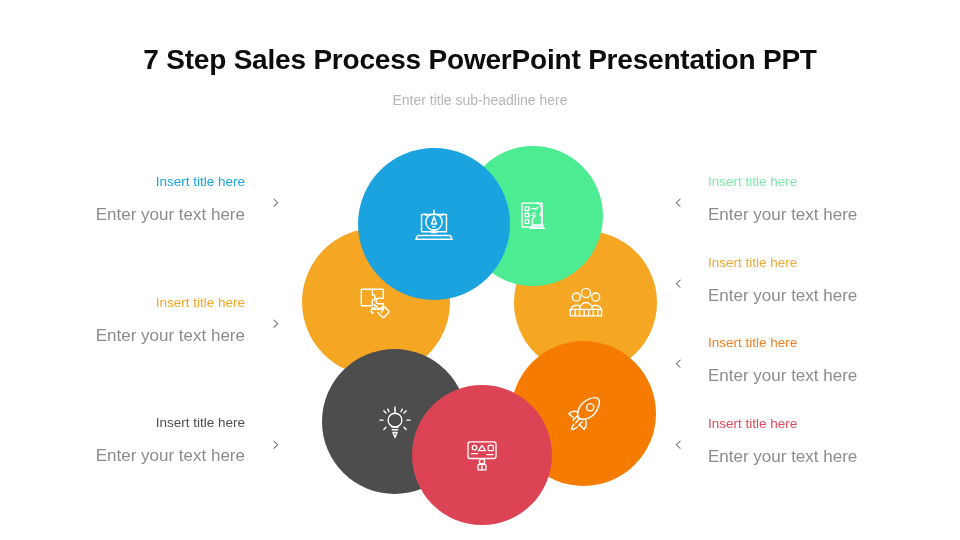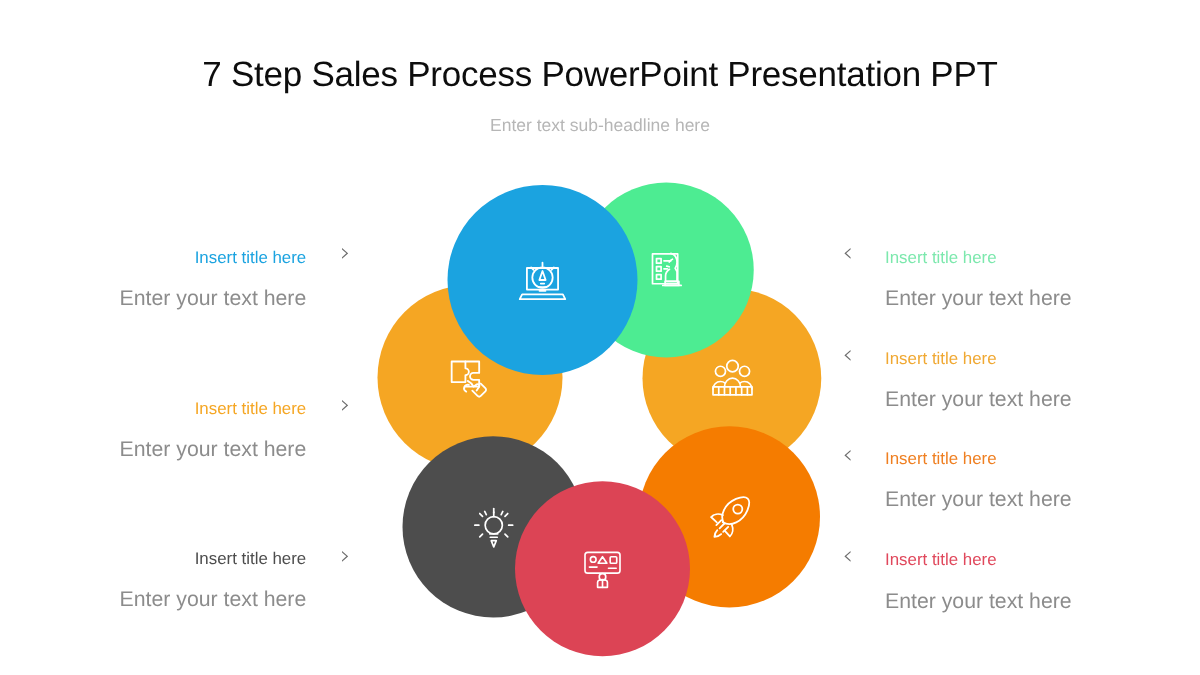--- a/index.html
+++ b/index.html
@@ -19,21 +19,21 @@
   }
 
   
   .headline {
     position: absolute;
     left: 0;
     top: 44px;
     width: 960px;
     text-align: center;
     font-size: 28px;
-    font-weight: normal;
+    font-weight: bold;
     color: #0d0d0d;
     letter-spacing: -0.2px;
     white-space: nowrap;
   }
   .subheadline {
     position: absolute;
     left: 0;
     top: 92px;
     width: 960px;
     text-align: center;
@@ -57,21 +57,20 @@
     justify-content: center;
   }
   .bubble svg {
     display: block;
   }
 
   
   .label-block {
     position: absolute;
     width: 210px;
-    margin-top: 24px;
   }
   .label-block .title {
     font-size: 13.5px;
     line-height: 16px;
     white-space: nowrap;
   }
   .label-block .body {
     font-size: 17px;
     line-height: 14px;
     color: #8c8c8c;
@@ -91,21 +90,21 @@
     font-family: "DejaVu Sans", sans-serif;
     font-weight: 300;
   }
 </style>
 </head>
 <body>
 
 <div id="slide">
 
   <div class="headline">7 Step Sales Process PowerPoint Presentation PPT</div>
-  <div class="subheadline">Enter text sub-headline here</div>
+  <div class="subheadline">Enter title sub-headline here</div>
 
   <div class="cluster">
 
     <div class="bubble" style="left:6px; top:88px; width:148px; height:148px; background:#f5a623; z-index:3;">
       <span>
         <svg width="44" height="44" viewBox="0 0 48 48" fill="none" stroke="#ffffff" stroke-width="1.6" stroke-linecap="round" stroke-linejoin="round">
           <path d="M8 10h12v6a3 3 0 1 1 0 6v6H8z"></path>
           <path d="M20 10h12v10h-5a3 3 0 1 0 0 6h5v6H20"></path>
           <path d="M22 27c2 1 4 3 5 5l3-2c1.4-.8 2.8.6 2 2l-2.2 3.4"></path>
           <path d="M26 35.5l4.6 4.6c.8.8 2 .8 2.8 0l4-4c.8-.8.8-2 0-2.8l-4-4"></path>

